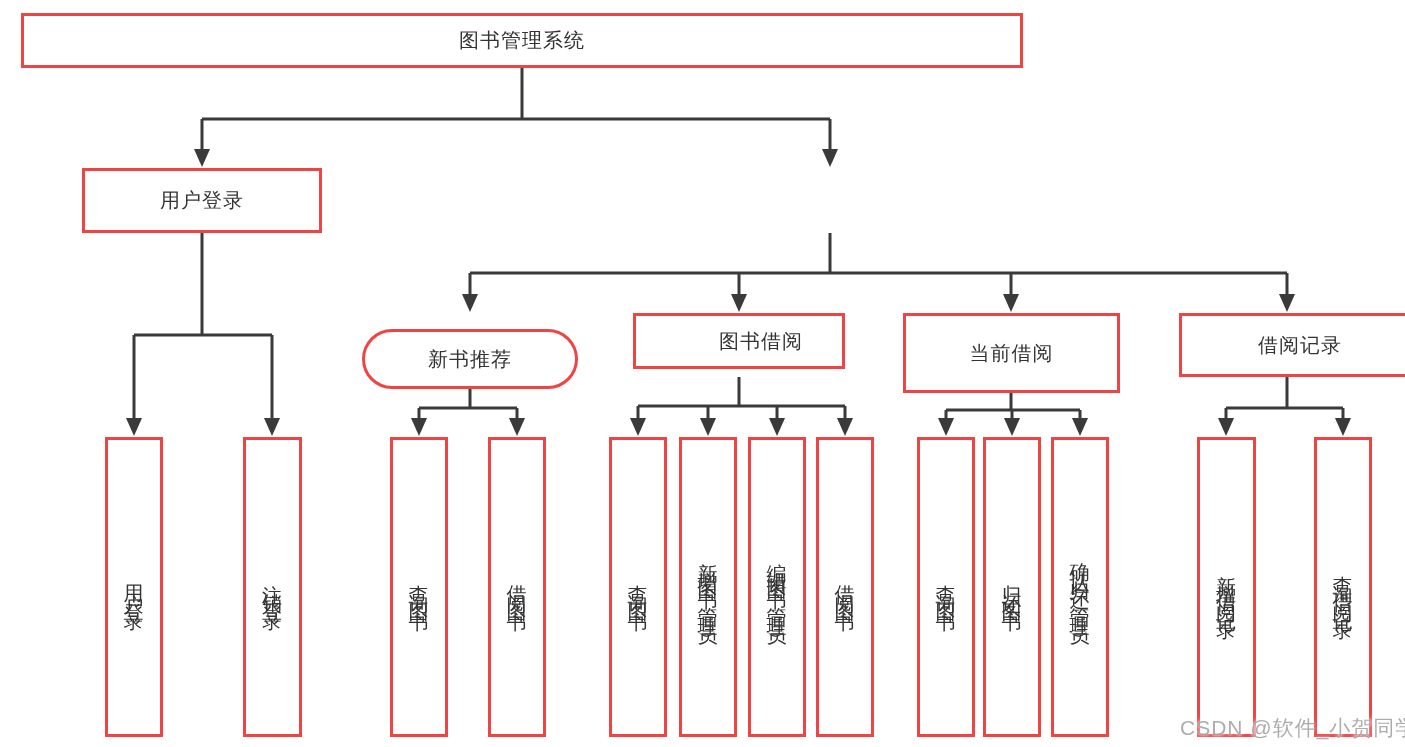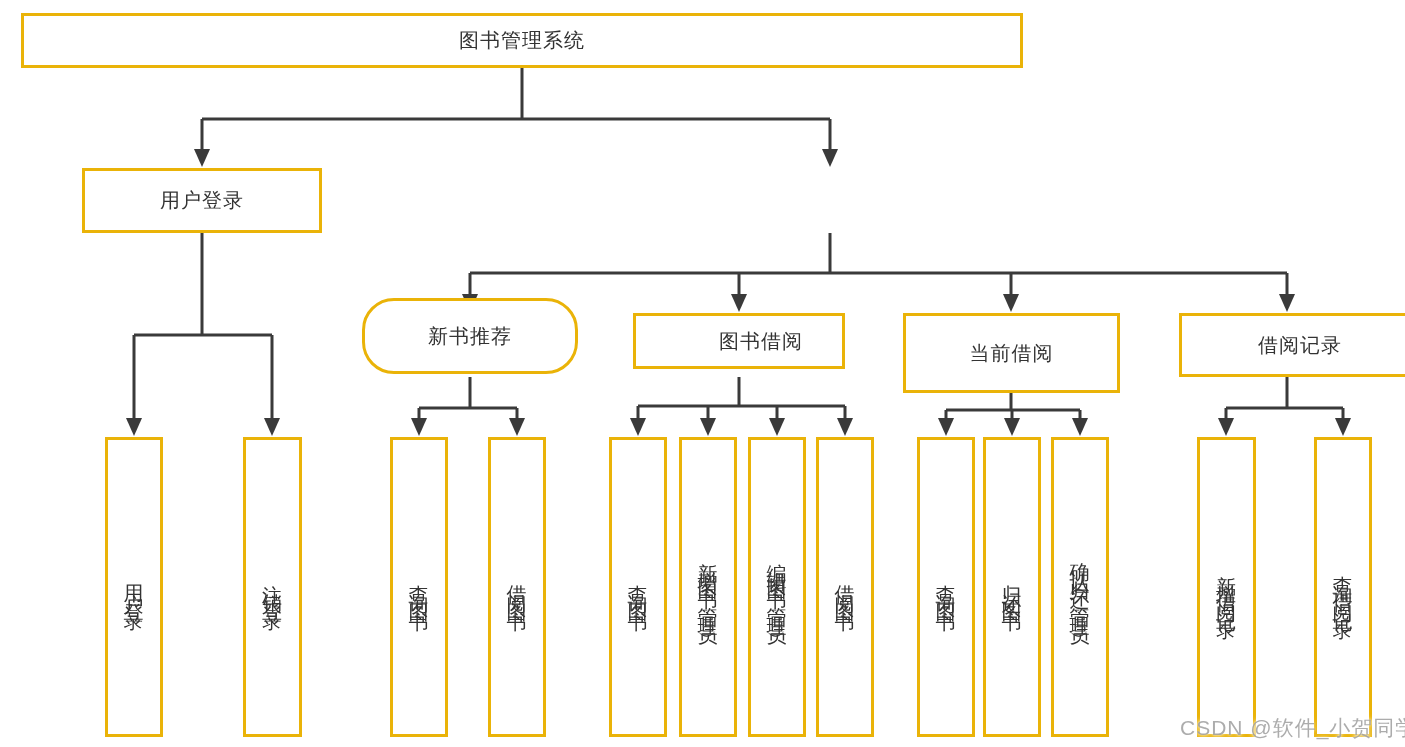--- a/index.html
+++ b/index.html
@@ -18,21 +18,21 @@
   .wires {
     position: absolute;
     left: 0;
     top: 0;
     pointer-events: none;
   }
   .box {
     position: absolute;
     box-sizing: border-box;
     background: #ffffff;
-    border: 3px solid #eab308;
+    border: 3px solid #ef4444;
     display: flex;
     align-items: center;
     justify-content: center;
     color: #333333;
   }
   .hlabel {
     font-size: 20px;
     letter-spacing: 1px;
     white-space: nowrap;
   }
@@ -101,21 +101,21 @@
   </svg>
 
   <div class="box" style="left:21px; top:13px; width:1002px; height:55px;">
     <span class="hlabel">图书管理系统</span>
   </div>
 
   <div class="box" style="left:82px; top:168px; width:240px; height:65px;">
     <span class="hlabel">用户登录</span>
   </div>
 
-  <div class="box" style="left:362px; top:298px; width:216px; height:76px;border-radius:32px;">
+  <div class="box" style="left:362px; top:329px; width:216px; height:60px;border-radius:32px;">
     <span class="hlabel">新书推荐</span>
   </div>
   <div class="box" style="left:633px; top:313px; width:212px; height:56px;padding-left:44px;">
     <span class="hlabel">图书借阅</span>
   </div>
   <div class="box" style="left:903px; top:313px; width:217px; height:80px;">
     <span class="hlabel">当前借阅</span>
   </div>
   <div class="box" style="left:1179px; top:313px; width:242px; height:64px;">
     <span class="hlabel">借阅记录</span>

